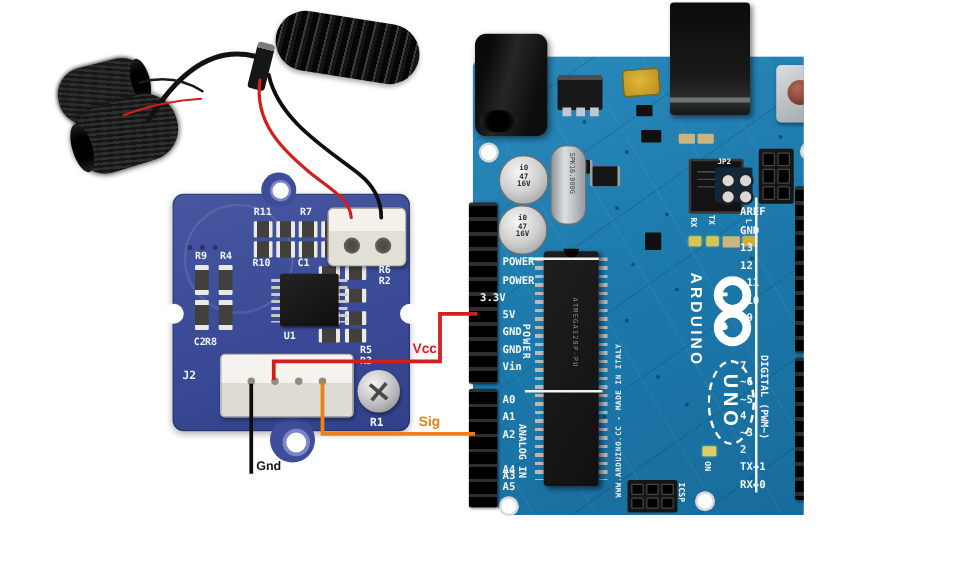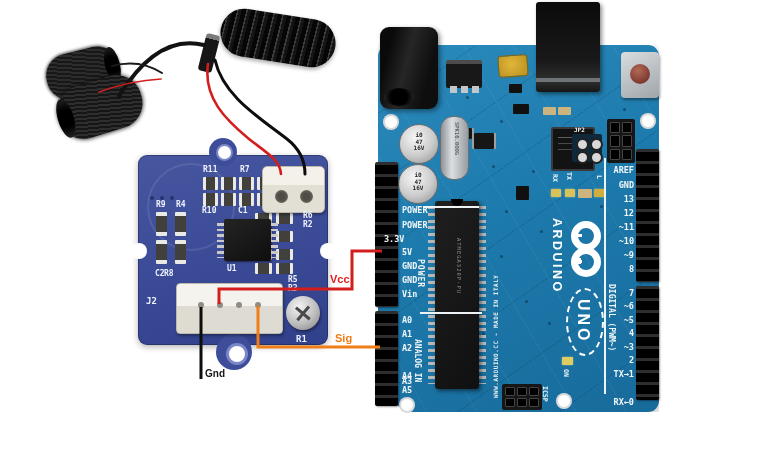--- a/index.html
+++ b/index.html
@@ -1,22 +1,22 @@
 <!DOCTYPE html>
 <html><head>
 <meta charset="utf-8">
 <style>
   html,body{margin:0;padding:0;background:#fff}
-  #stage{position:relative;width:768px;height:455px;background:#fff;overflow:hidden;
+  #stage{position:relative;width:643px;height:455px;background:#fff;overflow:hidden;
          font-family:"Liberation Sans",sans-serif}
   .abs{position:absolute}
   
   .t{position:absolute;color:#f2f6f8;font:bold 8.5px "DejaVu Sans Mono",monospace;
      white-space:nowrap;line-height:10px}
-  .tr{text-align:right;width:42px}
+  .tr{text-align:left;width:42px}
   
   .gs{position:absolute;color:#eef2ff;font:bold 8px "DejaVu Sans Mono",monospace;
       white-space:nowrap;line-height:9px}
   .r90{transform:rotate(90deg);transform-origin:0 0}
   .rm90{transform:rotate(-90deg);transform-origin:0 0}
   
   .strip{position:absolute;background:#131313;border-radius:2px;
          background-image:repeating-linear-gradient(180deg,#2e2e2e 0 3px,#000 3px 12px);
          box-shadow:1px 1px 2px rgba(0,0,0,.4)}
   
@@ -290,21 +290,21 @@
   <span class="t tr" style="left:592px;top:250px">~9</span>
   <span class="t tr" style="left:592px;top:264px">8</span>
 
   <span class="t tr" style="left:592px;top:288px">7</span>
   <span class="t tr" style="left:592px;top:301px">~6</span>
   <span class="t tr" style="left:592px;top:315px">~5</span>
   <span class="t tr" style="left:592px;top:328px">4</span>
   <span class="t tr" style="left:592px;top:342px">~3</span>
   <span class="t tr" style="left:592px;top:355px">2</span>
   <span class="t tr" style="left:592px;top:369px">TX→1</span>
-  <span class="t tr" style="left:592px;top:397px">RX←0</span>
+  <span class="t tr" style="left:592px;top:383px">RX←0</span>
   <span class="t r90" style="left:616px;top:284px;width:95px;font-size:8px">DIGITAL (PWM~)</span>
 
   <span class="abs r90" style="left:564px;top:218px;width:70px;color:#fff;font:bold 12.5px 'Liberation Sans',sans-serif;letter-spacing:2.5px">ARDUINO</span>
   <div class="abs" style="left:571px;top:221px;width:16px;height:16px;border:7px solid #fff;border-radius:50%"></div>
   <div class="abs" style="left:576px;top:233.5px;width:6px;height:3px;background:#fff"></div>
   <div class="abs" style="left:571px;top:247px;width:16px;height:16px;border:7px solid #fff;border-radius:50%"></div>
   <div class="abs" style="left:576px;top:259.5px;width:6px;height:3px;background:#fff"></div>
   <div class="abs" style="left:577.5px;top:258px;width:3px;height:6px;background:#fff"></div>
   <div class="abs" style="left:566px;top:288px;width:34px;height:64px;border:2px dashed #fff;border-radius:50%"></div>
   <span class="abs r90" style="left:592px;top:299px;width:44px;color:#fff;font:bold 16px 'Liberation Sans',sans-serif;letter-spacing:3px">UNO</span>

